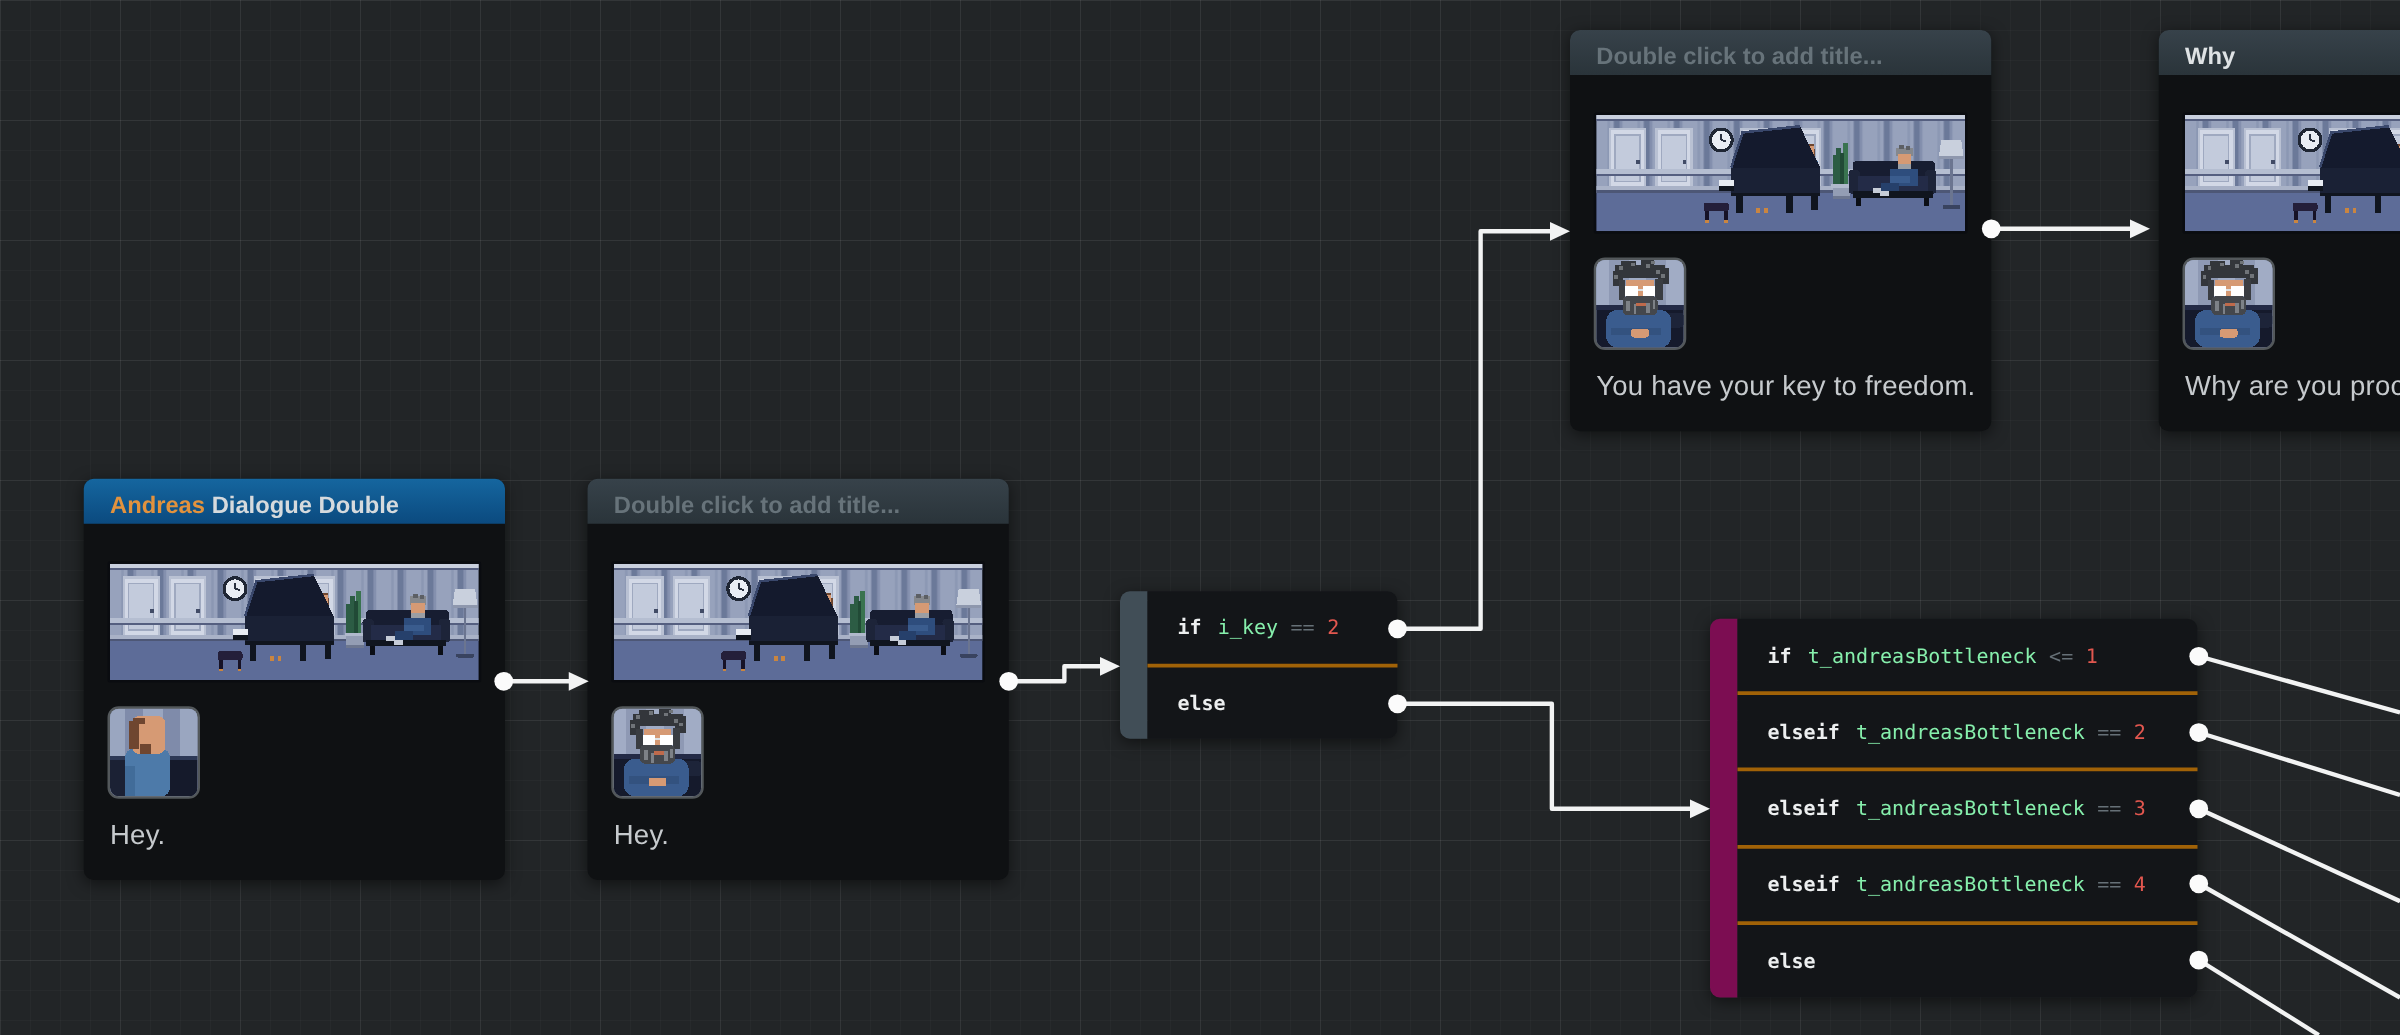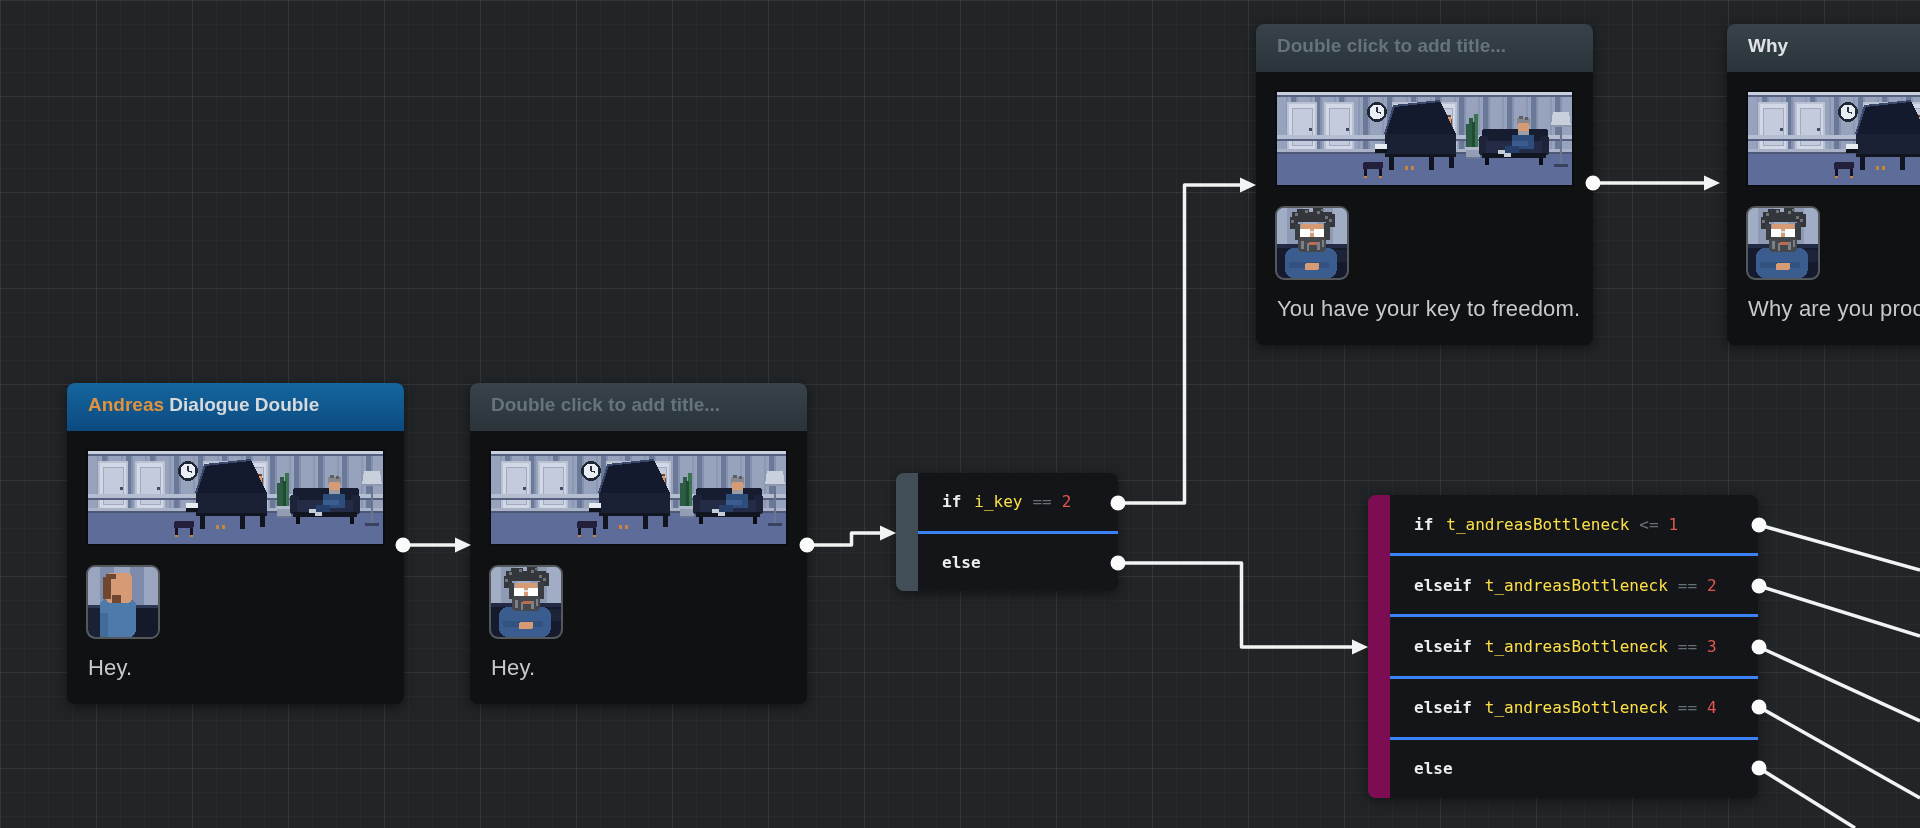--- a/index.html
+++ b/index.html
@@ -13,21 +13,21 @@
       linear-gradient(90deg, rgba(255,255,255,0.024) 1px, transparent 1px);
     background-size:96px 96px,96px 96px,24px 24px,24px 24px;
     font-family:"Liberation Sans",sans-serif;
   }
   .node{
     position:absolute;border-radius:8px;background:#0f1113;
     box-shadow:0 3px 12px rgba(0,0,0,0.5);
   }
   .dlg{width:337px;height:321px;}
   .hdr{
-    height:48px;line-height:44px;border-radius:8px 8px 0 0;
+    height:36px;line-height:44px;border-radius:8px 8px 0 0;
     padding-left:21px;font-size:19px;font-weight:600;white-space:nowrap;overflow:hidden;
   }
   .hdr-blue{background:linear-gradient(180deg,#15669f,#0b4a7f);color:#d6dadd;}
   .hdr-slate{background:linear-gradient(180deg,#37424a,#2a343a);}
   .hdr-slate.placeholder{color:#67737a;font-weight:600;}
   .hdr-slate.named{color:#dfe3e5;}
   .speaker{color:#e2923d;text-align:right;}
   .scene{
     position:absolute;left:19px;top:66px;width:295px;height:93px;
     border:2px solid #0a0c10;border-radius:2px;overflow:hidden;background:#10141f;
@@ -44,23 +44,23 @@
   
   .branch{position:absolute;display:flex;border-radius:8px;box-shadow:0 3px 12px rgba(0,0,0,0.5);}
   .branch .bar{width:22px;border-radius:8px 0 0 8px;flex:0 0 22px;}
   .bar-slate{background:#414e57;}
   .bar-magenta{background:#7c0d52;}
   .branch .rows{flex:1;display:flex;flex-direction:column;background:#131518;border-radius:0 8px 8px 0;}
   .branch .row{
     flex:1;display:flex;align-items:center;padding-left:24px;
     font-family:"DejaVu Sans Mono",monospace;font-size:16px;white-space:nowrap;
   }
-  .branch .row + .row{border-top:3px solid #3b82f6;}
+  .branch .row + .row{border-top:3px solid #a16207;}
   .kw{color:#eceeef;font-weight:bold;}
-  .var{color:#fde047;margin-left:13px;}
+  .var{color:#86efac;margin-left:13px;}
   .op{color:#667077;margin-left:10px;}
   .num{color:#e2574f;margin-left:10px;}
   .wires{position:absolute;left:0;top:0;width:1920px;height:828px;pointer-events:none;z-index:5;}
   .defs{position:absolute;width:0;height:0;overflow:hidden;}
 </style>
 </head>
 <body>
 
 <svg class="defs" aria-hidden="true">
   <defs>

